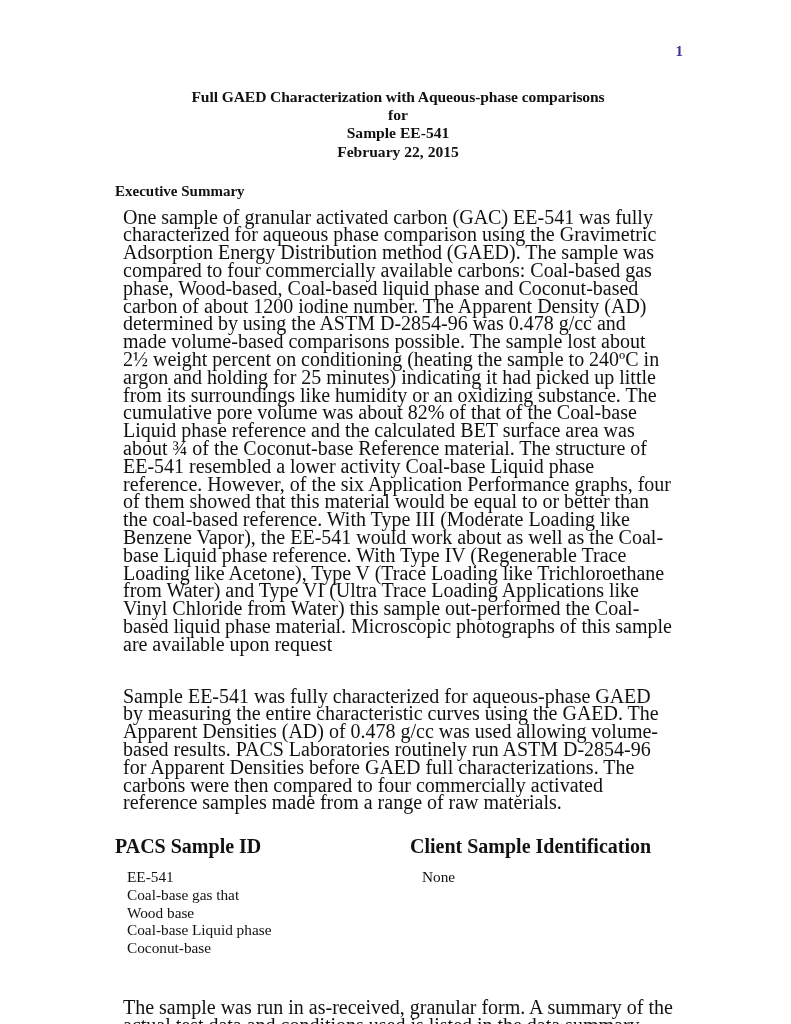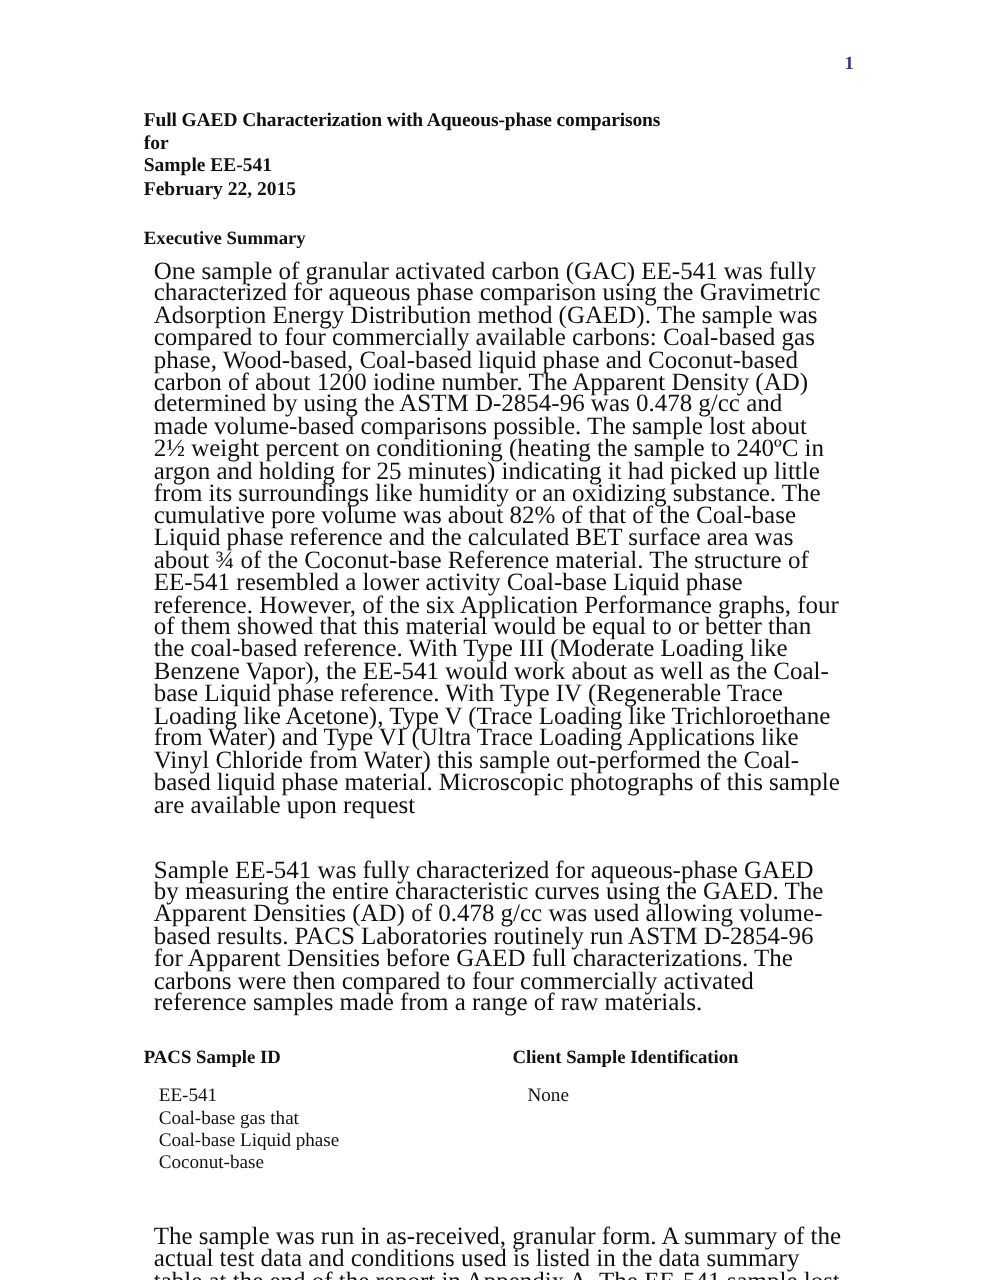--- a/index.html
+++ b/index.html
@@ -42,21 +42,21 @@
   .content {
     position: absolute;
     left: 115px;
     top: 88px;
     width: 566px;
     font-size: 15.3px;
     line-height: 17.8px;
   }
 
   .title-block {
-    text-align: left;
+    text-align: center;
     font-weight: bold;
     font-size: 15.6px;
     line-height: 18.2px;
     margin: 0 0 0 0;
   }
   .title-block .tline { display: block; white-space: nowrap; }
   .title-main { letter-spacing: -0.1px; }
 
   .gap-lg { height: 22px; }
   .gap-md { height: 18px; }
@@ -81,21 +81,21 @@
   
   .sample-columns {
     display: flex;
     align-items: flex-start;
   }
   .col-left  { width: 295px; flex: 0 0 295px; }
   .col-right { flex: 1 1 auto; }
 
   .col-heading {
     font-weight: bold;
-    font-size: 15px;
+    font-size: 20px;
     line-height: 17.8px;
     margin: 0 0 0 0;
   }
   .col-list {
     list-style: none;
     margin: 12px;
     padding: 0;
   }
   .col-list li {
     font-size: 15.3px;
@@ -131,20 +131,21 @@
     <p class="body-text">Sample EE-541 was fully characterized for aqueous-phase GAED by measuring the entire characteristic curves using the GAED. The Apparent Densities (AD) of 0.478 g/cc was used allowing volume-based results.   PACS Laboratories routinely run ASTM D-2854-96 for Apparent Densities before GAED full characterizations. The carbons were then compared to four commercially activated reference samples made from a range of raw materials.</p>
 
     <div class="gap-md"></div>
 
     <div class="sample-columns">
       <div class="col-left">
         <div class="col-heading">PACS Sample ID</div>
         <ul class="col-list">
           <li>EE-541</li>
           <li>Coal-base gas that</li>
+          <li>Wood base</li>
           <li>Coal-base Liquid phase</li>
           <li>Coconut-base</li>
         </ul>
       </div>
       <div class="col-right">
         <div class="col-heading">Client Sample Identification</div>
         <ul class="col-list">
           <li>None</li>
         </ul>
       </div>

